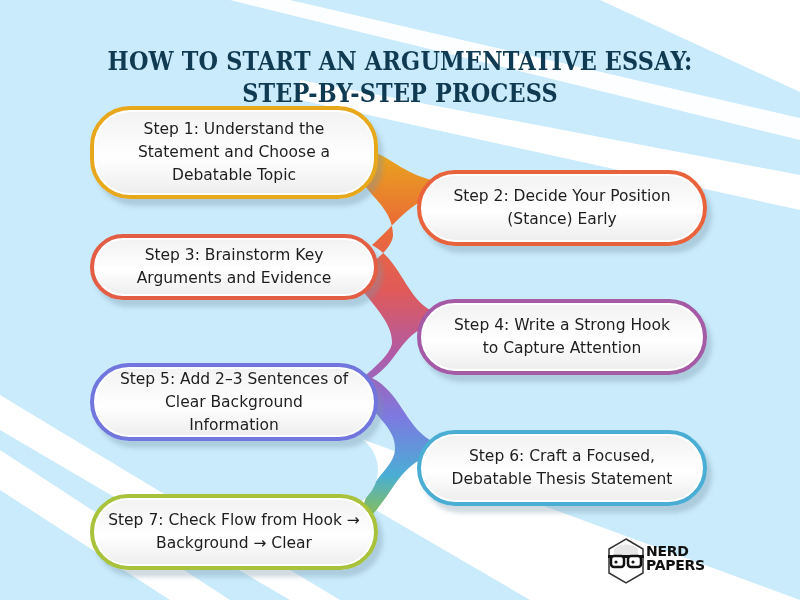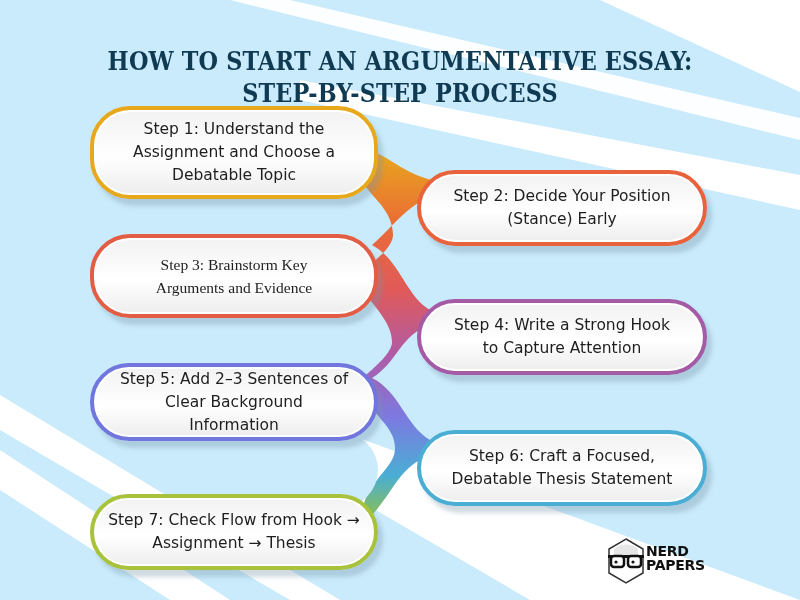--- a/index.html
+++ b/index.html
@@ -78,33 +78,33 @@
   <circle cx="340" cy="215" r="38" fill="#c9ebfb"></circle>
   <circle cx="455" cy="270" r="38" fill="#c9ebfb"></circle>
   <circle cx="340" cy="340" r="38" fill="#c9ebfb"></circle>
   <circle cx="455" cy="400" r="38" fill="#c9ebfb"></circle>
   <circle cx="340" cy="470" r="38" fill="#c9ebfb"></circle>
 </svg>
 
 <div class="step left" style="top:106px;height:93px;border-color:#e8a81c;">
   <div>
     <span>Step 1: Understand the</span>
-    <span>Assignment and Choose a</span>
+    <span>Statement and Choose a</span>
     <span>Debatable Topic</span>
   </div>
 </div>
 
 <div class="step right" style="top:170px;height:76px;border-color:#e8623c;">
   <div>
     <span>Step 2: Decide Your Position</span>
     <span>(Stance) Early</span>
   </div>
 </div>
 
-<div class="step left" style="top:234px;height:84px;border-color:#e35d45;font-family:Liberation Serif, serif;">
+<div class="step left" style="top:234px;height:66px;border-color:#e35d45;">
   <div>
     <span>Step 3: Brainstorm Key</span>
     <span>Arguments and Evidence</span>
   </div>
 </div>
 
 <div class="step right" style="top:299px;height:76px;border-color:#a55aa6;">
   <div>
     <span>Step 4: Write a Strong Hook</span>
     <span>to Capture Attention</span>
@@ -122,21 +122,21 @@
 <div class="step right" style="top:430px;height:76px;border-color:#4aaed4;text-align:center;">
   <div>
     <span>Step 6: Craft a Focused,</span>
     <span>Debatable Thesis Statement</span>
   </div>
 </div>
 
 <div class="step left" style="top:494px;height:76px;border-color:#a9c23c;">
   <div>
     <span>Step 7: Check Flow from Hook →</span>
-    <span>Assignment → Thesis</span>
+    <span>Background → Clear</span>
   </div>
 </div>
 
 <div class="logo">
   <svg width="40" height="48" viewBox="0 0 40 48" style="position:absolute;left:0;top:0;">
     <polygon points="20,2 37,12 37,36 20,46 3,36 3,12" fill="#ffffff" stroke="#333" stroke-width="1.5"></polygon>
     <path d="M8,12 C14,6 26,6 32,12 L32,18 L8,18 Z" fill="#e6e6e6"></path>
     <rect x="2" y="18" width="36" height="3" fill="#111"></rect>
     <rect x="5" y="19" width="13" height="11" rx="3" fill="#fff" stroke="#111" stroke-width="2.5"></rect>
     <rect x="22" y="19" width="13" height="11" rx="3" fill="#fff" stroke="#111" stroke-width="2.5"></rect>

